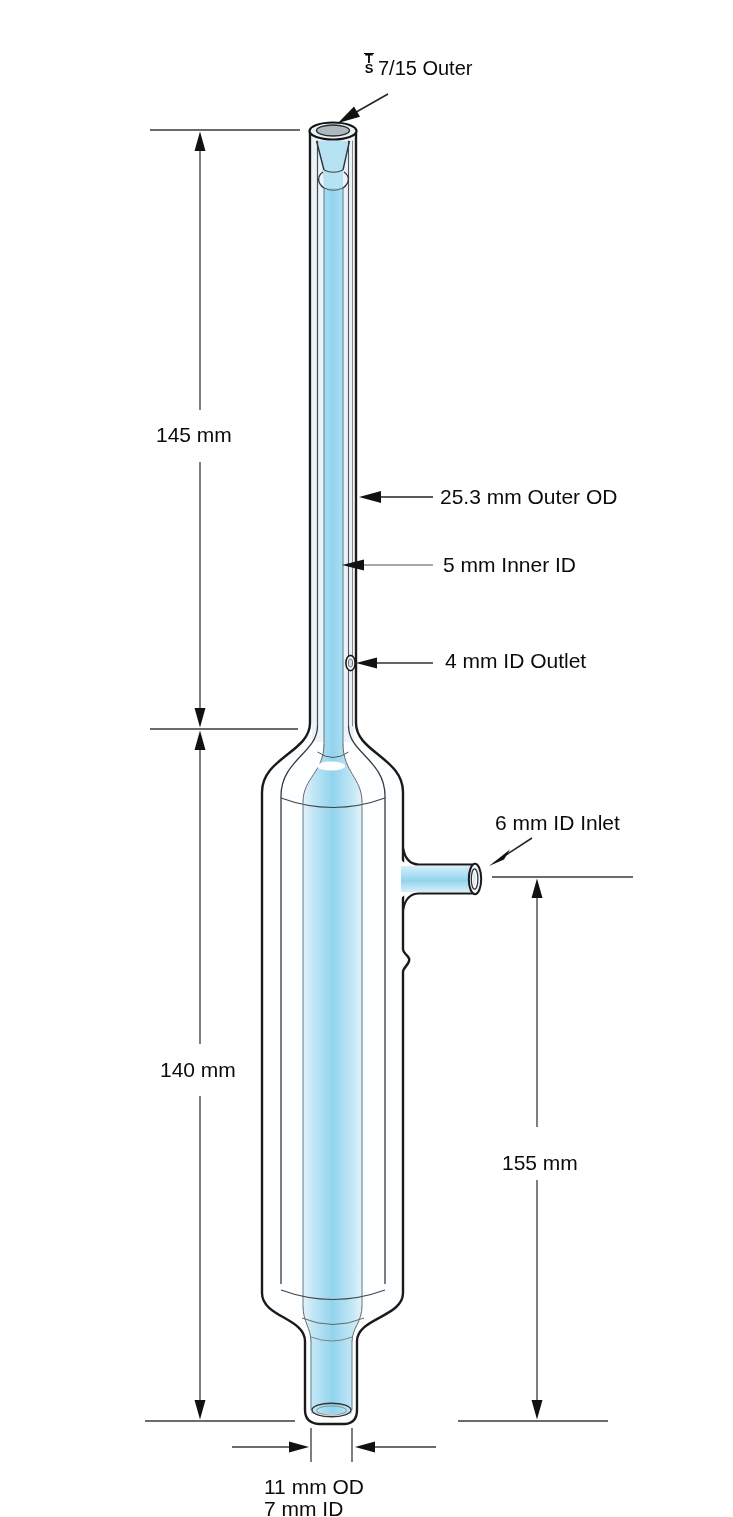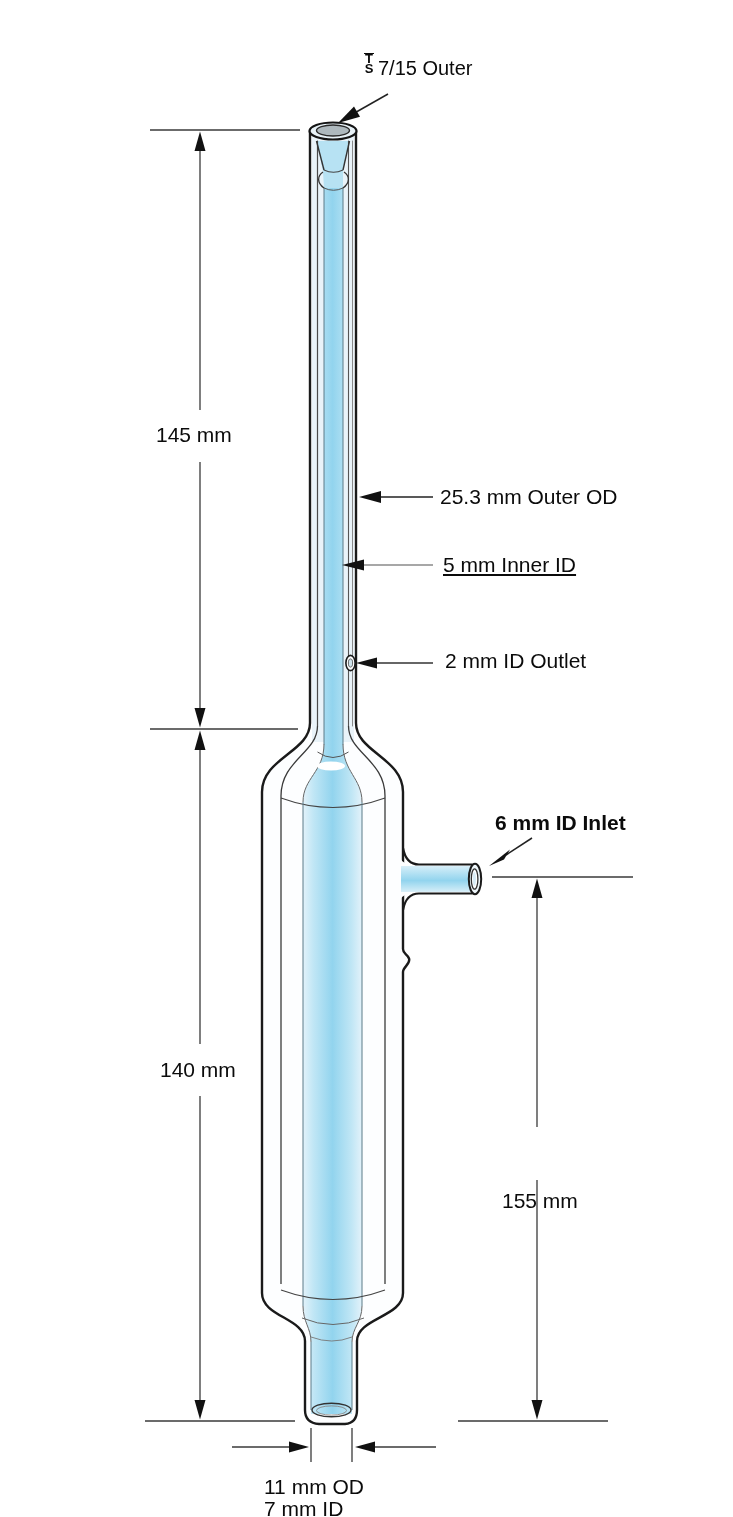--- a/index.html
+++ b/index.html
@@ -28,25 +28,25 @@
   #joint-symbol{
     display:flex;flex-direction:column;align-items:center;
     font-size:13px;font-weight:bold;line-height:0.82;
     margin-top:-2px;
   }
   #joint-symbol .st{border-top:1.6px solid #0b0b0b;padding:0 1px;}
   #joint-symbol .sb{margin-top:-1px;}
   #joint-text{padding-top:2px;}
   #dim-145{left:156px;top:424px;width:82px;}
   #dim-185{left:160px;top:1059px;width:82px;}
-  #dim-155{left:502px;top:1190px;width:82px;}
+  #dim-155{left:502px;top:1152px;width:82px;}
   #callout-od{left:440px;top:486px;}
-  #callout-id{left:443px;top:554px;text-decoration:underline;}
+  #callout-id{left:443px;top:554px;}
   #callout-outlet{left:445px;top:650px;}
-  #callout-inlet{left:495px;top:812px;font-weight:bold;}
+  #callout-inlet{left:495px;top:812px;}
   #dim-bottom{left:264px;top:1476px;width:136px;line-height:1.05;}
 </style>
 </head>
 <body>
 
 <div id="stage">
 
   <svg id="drawing" width="733" height="1517" viewBox="0 0 733 1517" xmlns="http://www.w3.org/2000/svg">
     <defs>
       <linearGradient id="gBore" x1="303" y1="0" x2="362" y2="0" gradientUnits="userSpaceOnUse">
@@ -210,21 +210,21 @@
     <span id="joint-symbol">
       <span class="st">T</span>
       <span class="sb">S</span>
     </span>
     <span id="joint-text">7/15 Outer</span>
   </div>
 
   <div class="lbl center" id="dim-145">145 mm</div>
   <div class="lbl" id="callout-od">25.3 mm Outer OD</div>
   <div class="lbl" id="callout-id">5 mm Inner ID</div>
-  <div class="lbl" id="callout-outlet">2 mm ID Outlet</div>
+  <div class="lbl" id="callout-outlet">4 mm ID Outlet</div>
   <div class="lbl" id="callout-inlet">6 mm ID Inlet</div>
   <div class="lbl center" id="dim-185">140 mm</div>
   <div class="lbl center" id="dim-155">155 mm</div>
 
   <div class="lbl center" id="dim-bottom">
     <div>11 mm OD</div>
     <div>7 mm ID</div>
   </div>
 
 </div>

